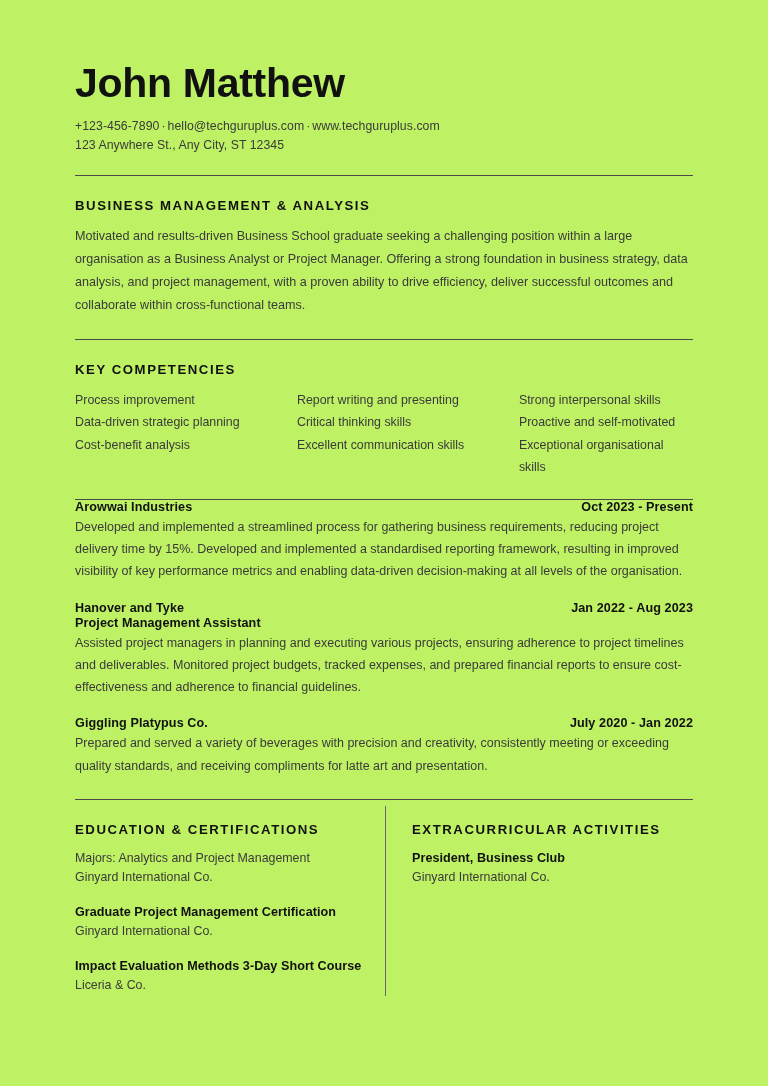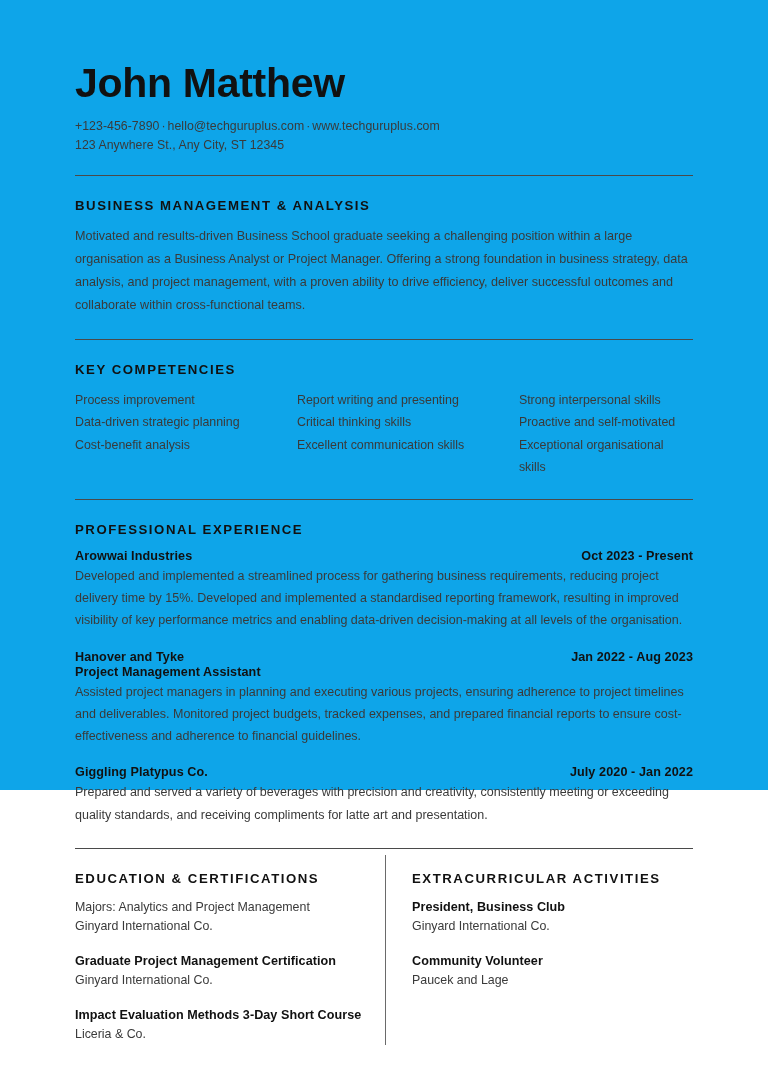--- a/index.html
+++ b/index.html
@@ -10,22 +10,22 @@
   body {
     width: 768px;
     height: 1086px;
     font-family: "Liberation Sans", sans-serif;
     color: #3a3a3a;
     -webkit-font-smoothing: antialiased;
   }
   .page {
     position: relative;
     width: 768px;
-    height: 790px;
-    background: #0ea5e9;
+    height: 1086px;
+    background: #bef264;
     box-sizing: border-box;
     padding: 0 75px;
   }
   
   .header { padding-top: 62px; }
   .name {
     font-size: 41px;
     font-weight: bold;
     color: #111111;
     letter-spacing: -0.3px;
@@ -182,21 +182,20 @@
         <div class="comp-item">Strong interpersonal skills</div>
         <div class="comp-item">Proactive and self-motivated</div>
         <div class="comp-item">Exceptional organisational skills</div>
       </div>
     </div>
   </div>
 
   <hr class="rule rule-3">
 
   <div>
-    <div class="section-heading">PROFESSIONAL EXPERIENCE</div>
 
     <div class="job">
       <div class="job-top">
         <span class="job-company">Arowwai Industries</span>
         <span class="job-dates">Oct 2023 - Present</span>
       </div>
       <div class="job-desc">Developed and implemented a streamlined process for gathering business requirements, reducing project delivery time by 15%. Developed and implemented a standardised reporting framework, resulting in improved visibility of key performance metrics and enabling data-driven decision-making at all levels of the organisation.</div>
     </div>
 
     <div class="job">
@@ -242,20 +241,16 @@
     </div>
 
     <div class="bottom-col-right">
       <div class="section-heading">EXTRACURRICULAR ACTIVITIES</div>
 
       <div class="entry">
         <div class="entry-title">President, Business Club</div>
         <div class="entry-sub">Ginyard International Co.</div>
       </div>
 
-      <div class="entry">
-        <div class="entry-title">Community Volunteer</div>
-        <div class="entry-sub">Paucek and Lage</div>
-      </div>
     </div>
   </div>
 
 </div>
 
 </body></html>

